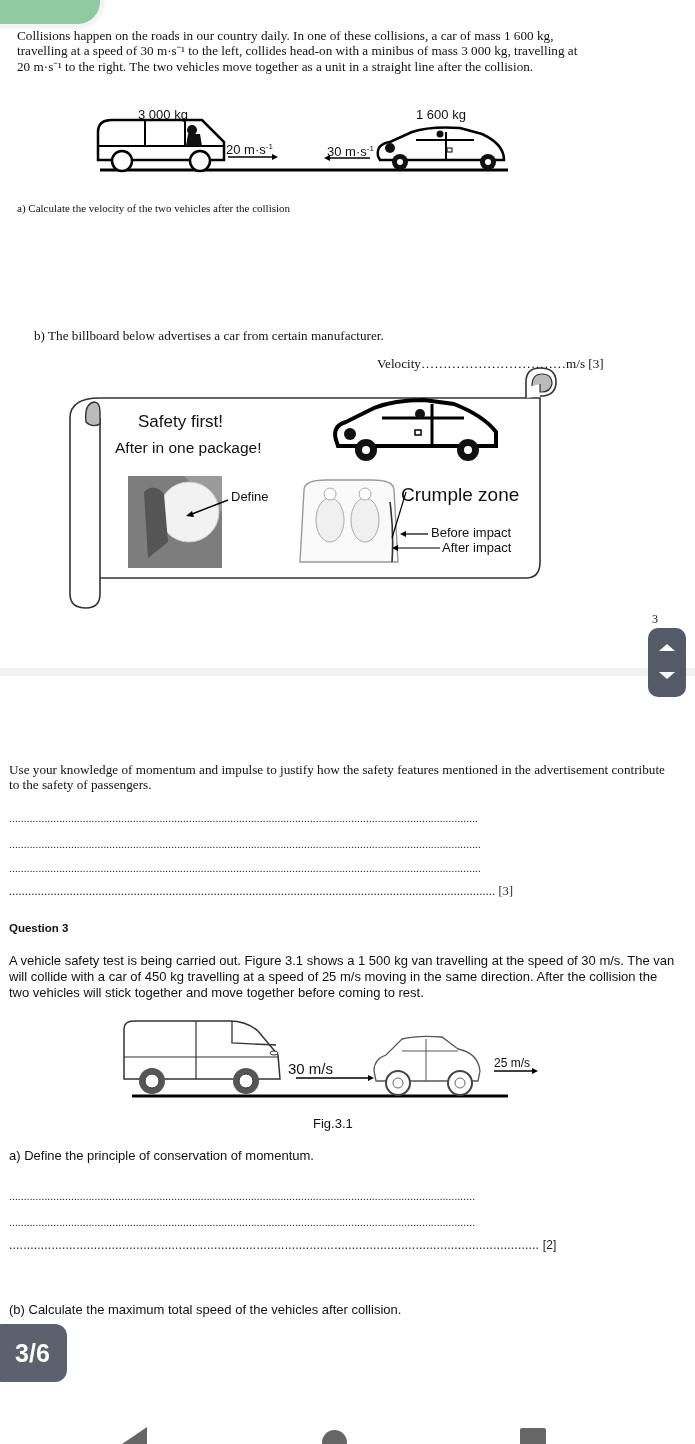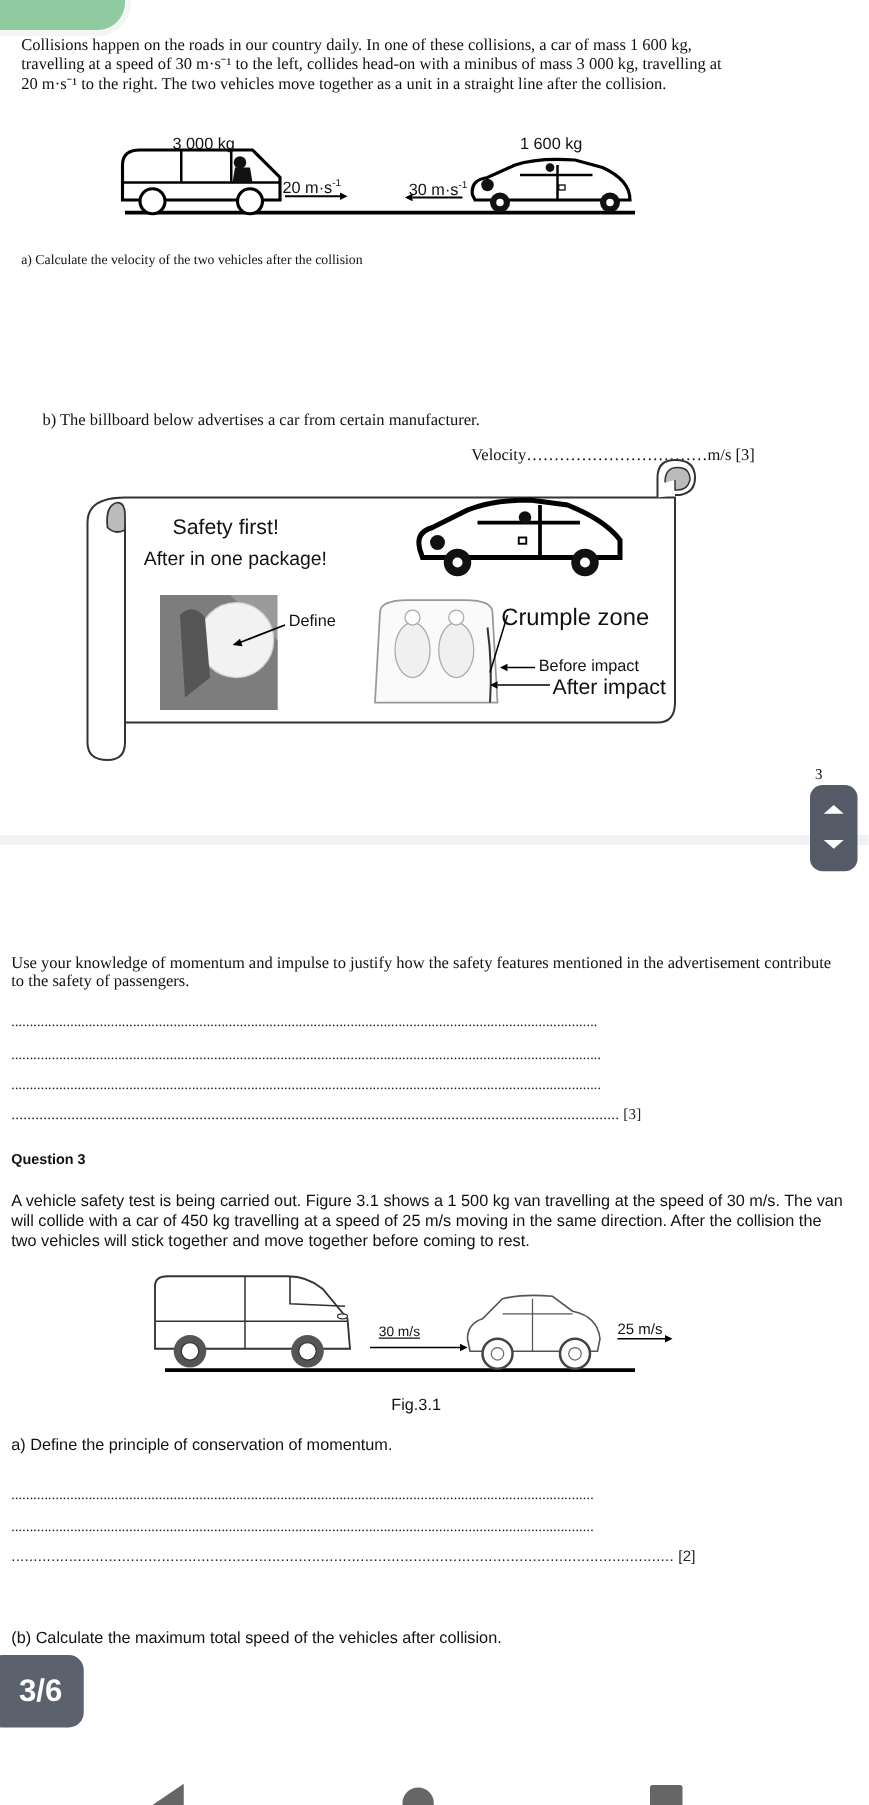--- a/index.html
+++ b/index.html
@@ -121,21 +121,21 @@
     <line x1="364" y1="172" x2="342" y2="172" stroke="#000" stroke-width="1.2"></line>
     <polygon points="342,169 336,172 342,175" fill="#000"></polygon>
     <line x1="376" y1="186" x2="334" y2="186" stroke="#000" stroke-width="1.2"></line>
     <polygon points="334,183 328,186 334,189" fill="#000"></polygon>
   </svg>
   <div class="abs sans" style="left:74px;top:50px;font-size:17px;">Safety first!</div>
   <div class="abs sans" style="left:51px;top:77px;font-size:15.5px;">After in one package!</div>
   <div class="abs sans" style="left:167px;top:127px;font-size:13px;">Define</div>
   <div class="abs sans" style="left:337px;top:122px;font-size:19px;">Crumple zone</div>
   <div class="abs sans" style="left:367px;top:163px;font-size:13px;">Before impact</div>
-  <div class="abs sans" style="left:378px;top:178px;font-size:17px;">After impact</div>
+  <div class="abs sans" style="left:378px;top:178px;font-size:13px;">After impact</div>
 </div>
 
 <div class="abs pgnum serif">3</div>
 
 <div class="abs sep"></div>
 
 <div class="abs scroller"></div>
 <div class="abs arr-up"></div>
 <div class="abs arr-dn"></div>
 
@@ -169,21 +169,21 @@
     <line x1="284" y1="36" x2="340" y2="36" stroke="#555"></line>
     <line x1="308" y1="24" x2="308" y2="66" stroke="#555"></line>
     <circle cx="280" cy="68" r="12" fill="#fff" stroke="#444" stroke-width="2"></circle>
     <circle cx="280" cy="68" r="5" fill="#fff" stroke="#666"></circle>
     <circle cx="342" cy="68" r="12" fill="#fff" stroke="#444" stroke-width="2"></circle>
     <circle cx="342" cy="68" r="5" fill="#fff" stroke="#666"></circle>
 
     <line x1="376" y1="56" x2="414" y2="56" stroke="#000" stroke-width="1.3"></line>
     <polygon points="414,53 420,56 414,59" fill="#000"></polygon>
   </svg>
-  <div class="abs sans" style="left:185px;top:45px;font-size:11px;text-decoration:underline;">30 m/s</div>
+  <div class="abs sans" style="left:170px;top:45px;font-size:15px;">30 m/s</div>
   <div class="abs sans" style="left:376px;top:41px;font-size:12px;text-align:right;">25 m/s</div>
 </div>
 <div class="abs figcap sans">Fig.3.1</div>
 
 <div class="abs q3a sans">a) Define the principle of conservation of momentum.</div>
 <div class="abs dots serif" style="left:9px;top:1190px;width:640px;">..............................................................................................................................................................</div>
 <div class="abs dots serif" style="left:9px;top:1216px;width:640px;">..............................................................................................................................................................</div>
 <div class="abs dots sans" style="left:9px;top:1238px;width:650px;font-size:12px;">...................................................................................................................................................... [2]</div>
 
 <div class="abs q3b sans">(b) Calculate the maximum total speed of the vehicles after collision.</div>

